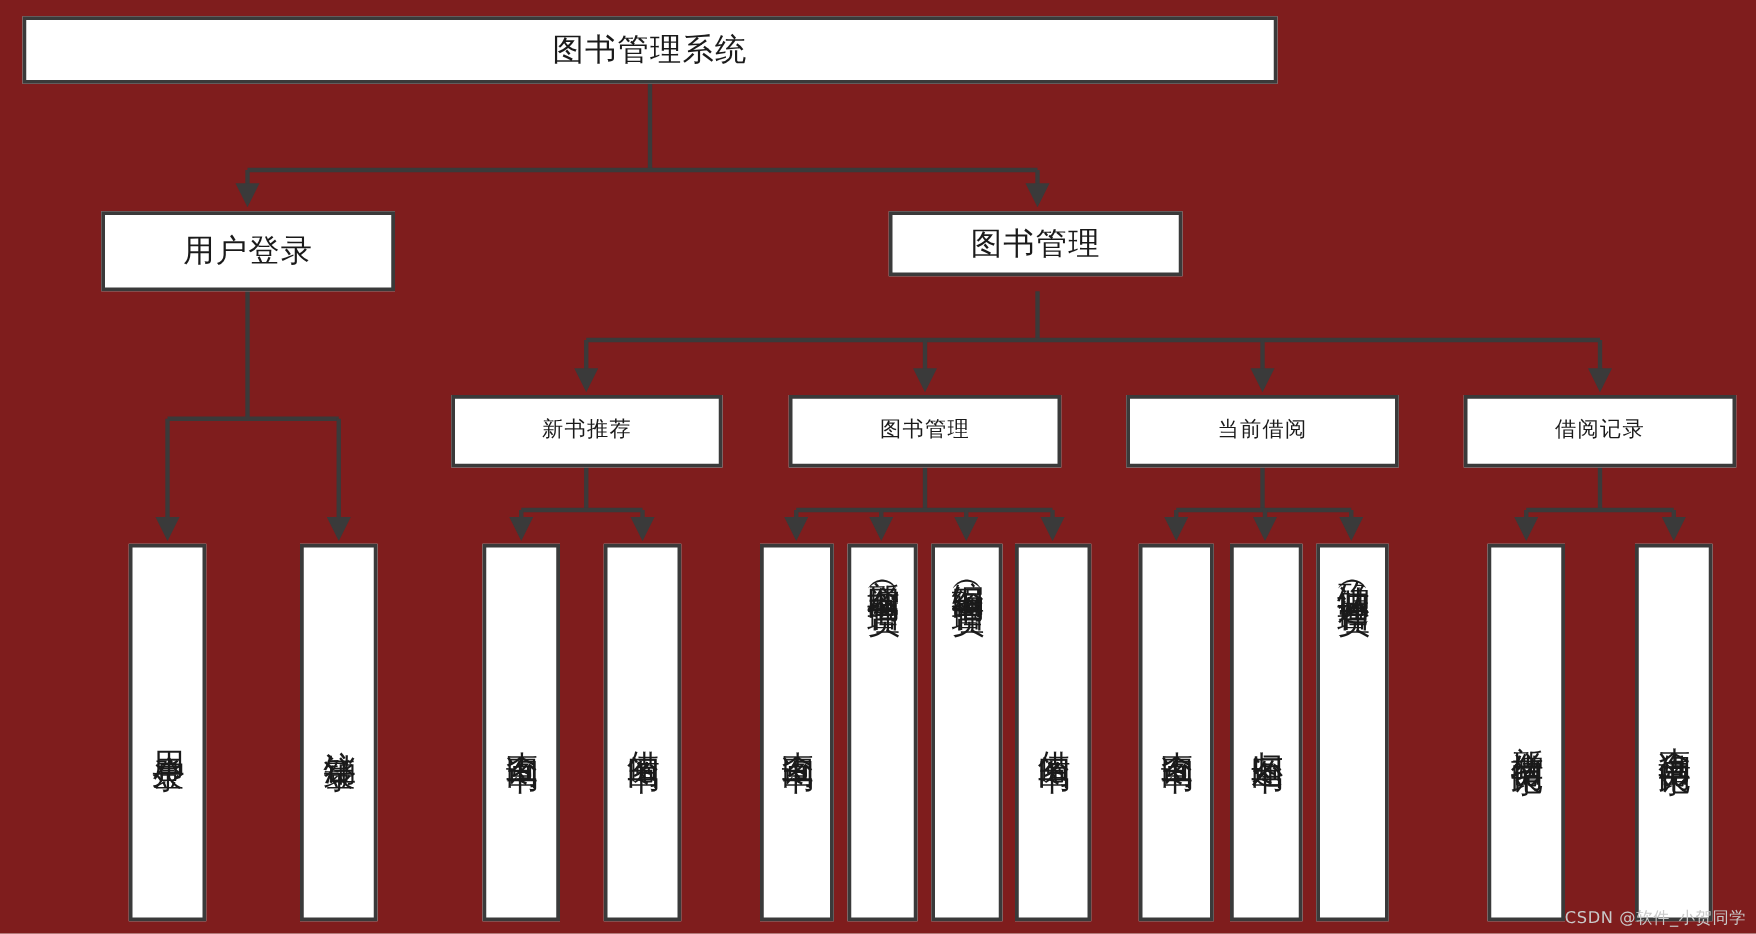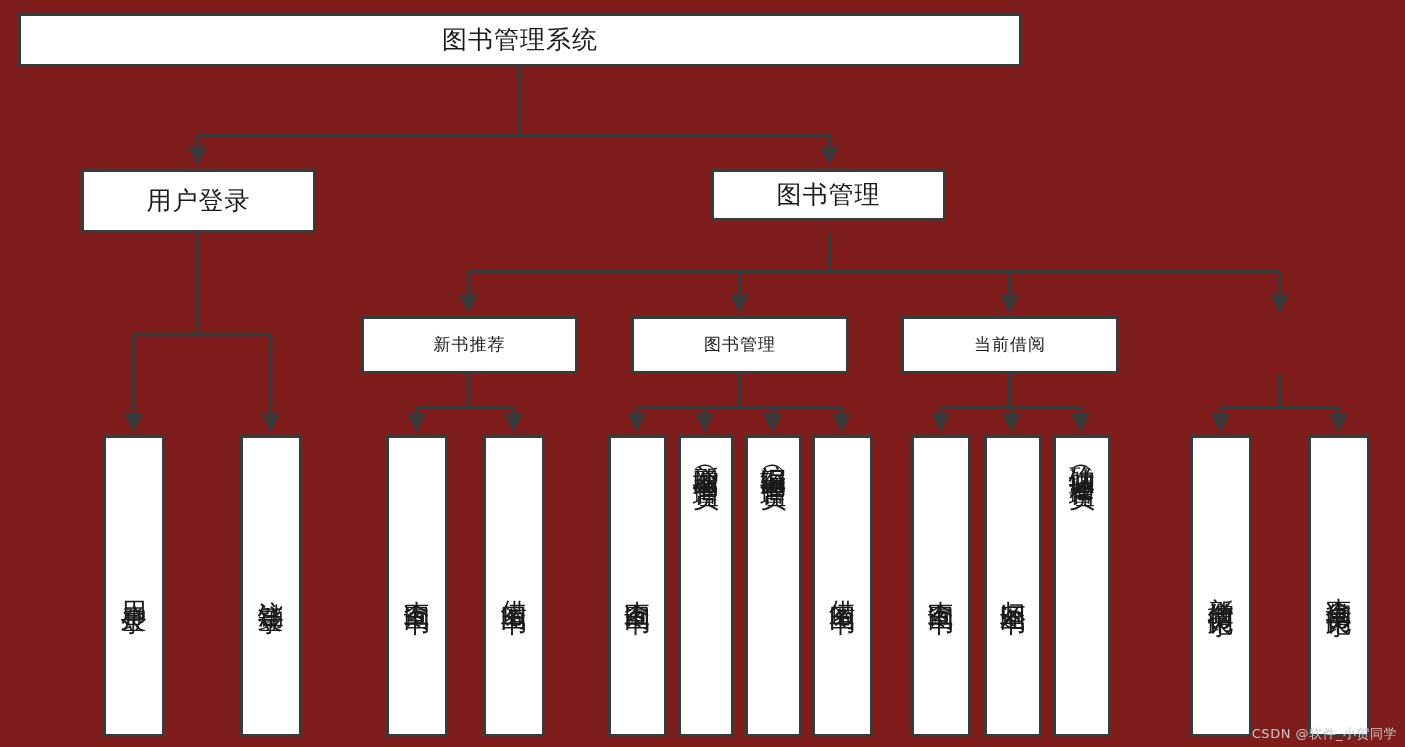--- a/index.html
+++ b/index.html
@@ -140,20 +140,23 @@
 
   <div class="node lvl3" style="left:361px; top:316px; width:217px; height:58px;">
     <span class="label">新书推荐</span>
   </div>
   <div class="node lvl3" style="left:631px; top:316px; width:218px; height:58px;">
     <span class="label">图书管理</span>
   </div>
   <div class="node lvl3" style="left:901px; top:316px; width:218px; height:58px;">
     <span class="label">当前借阅</span>
   </div>
+  <div class="node lvl3" style="left:1171px; top:316px; width:218px; height:58px;">
+    <span class="label">借阅记录</span>
+  </div>
 
   <div class="node leaf center-text" style="left:103px; top:435px; width:62px; height:302px;">
     <span class="label">用户登录</span>
   </div>
   <div class="node leaf center-text" style="left:240px; top:435px; width:62px; height:302px;">
     <span class="label">注销登录</span>
   </div>
 
   <div class="node leaf center-text" style="left:386px; top:435px; width:62px; height:302px;">
     <span class="label">查询图书</span>

